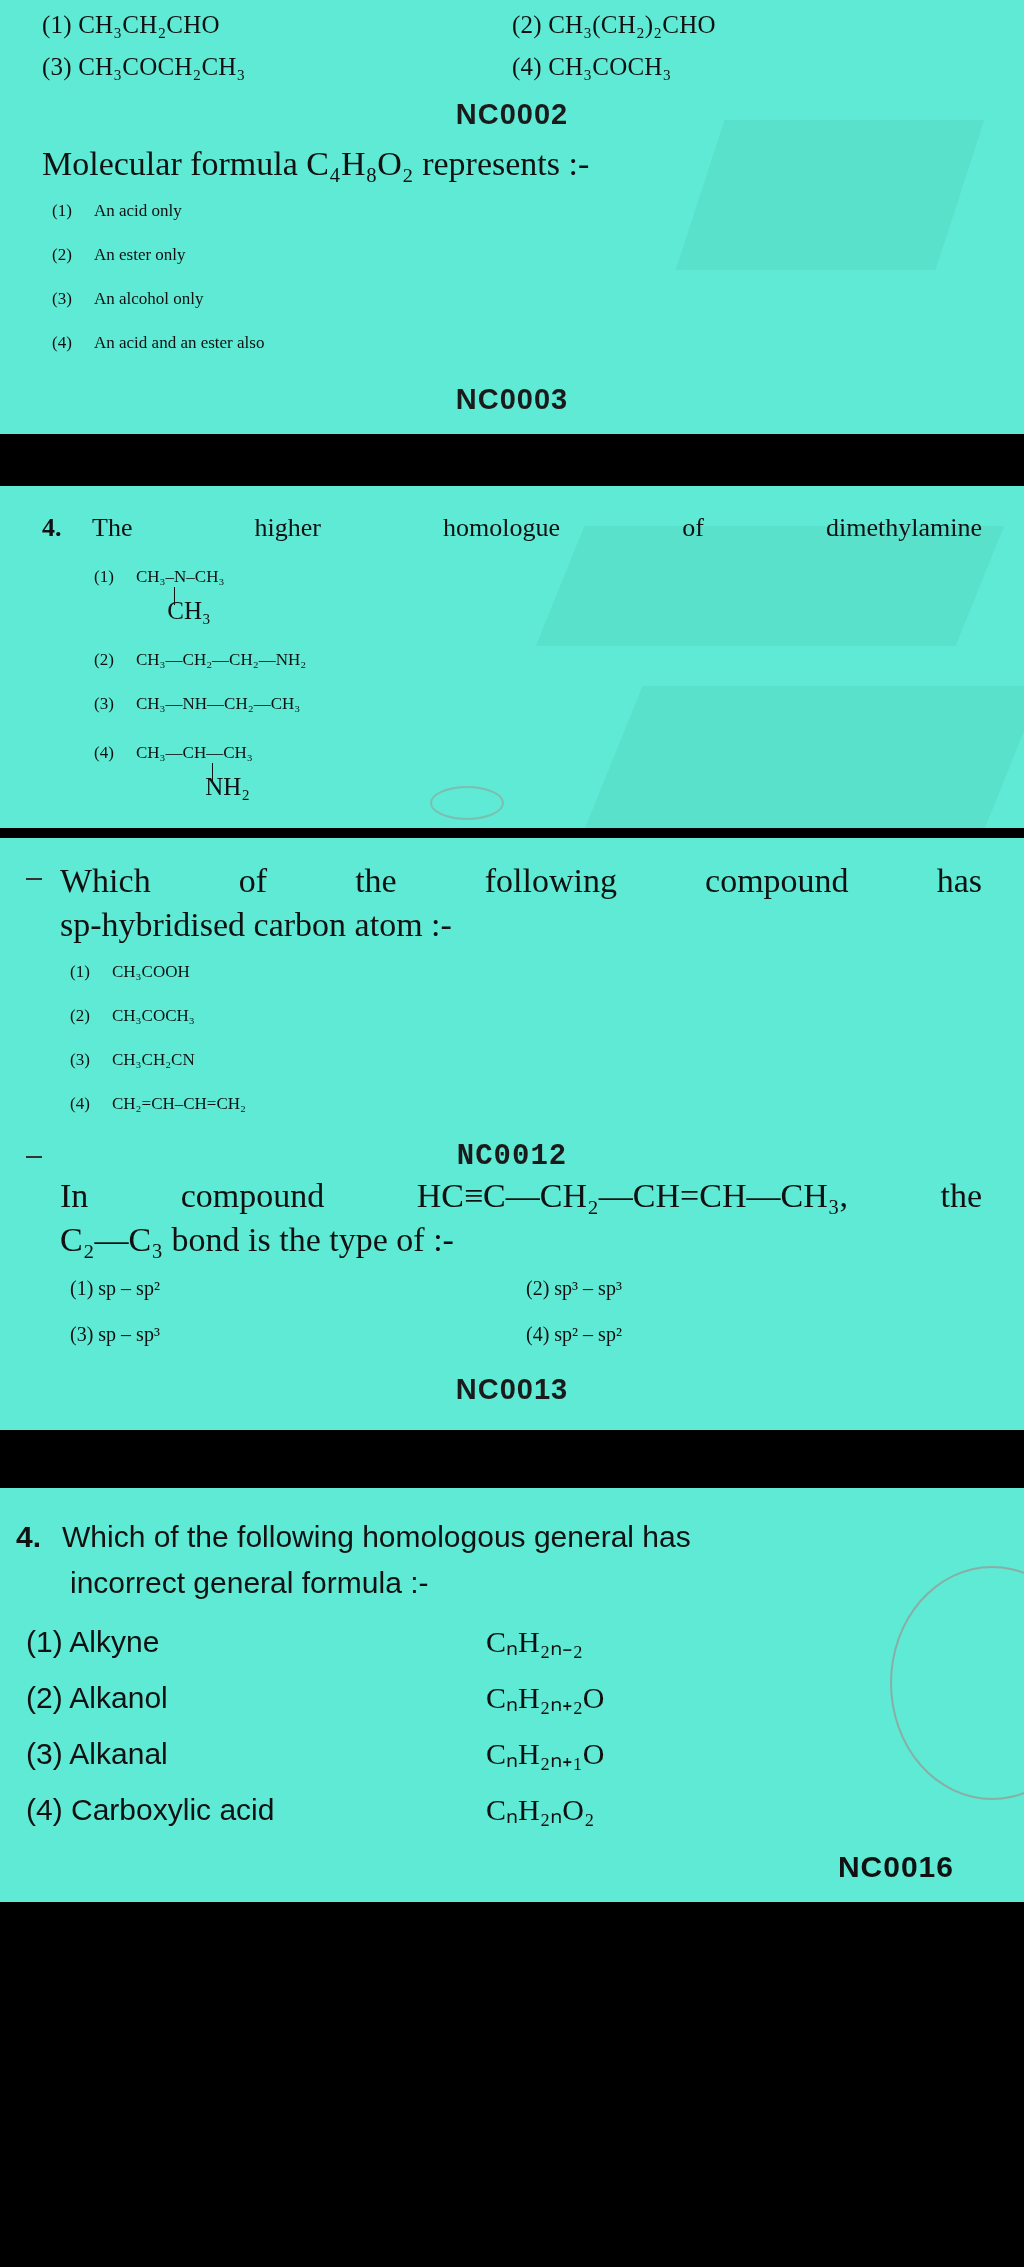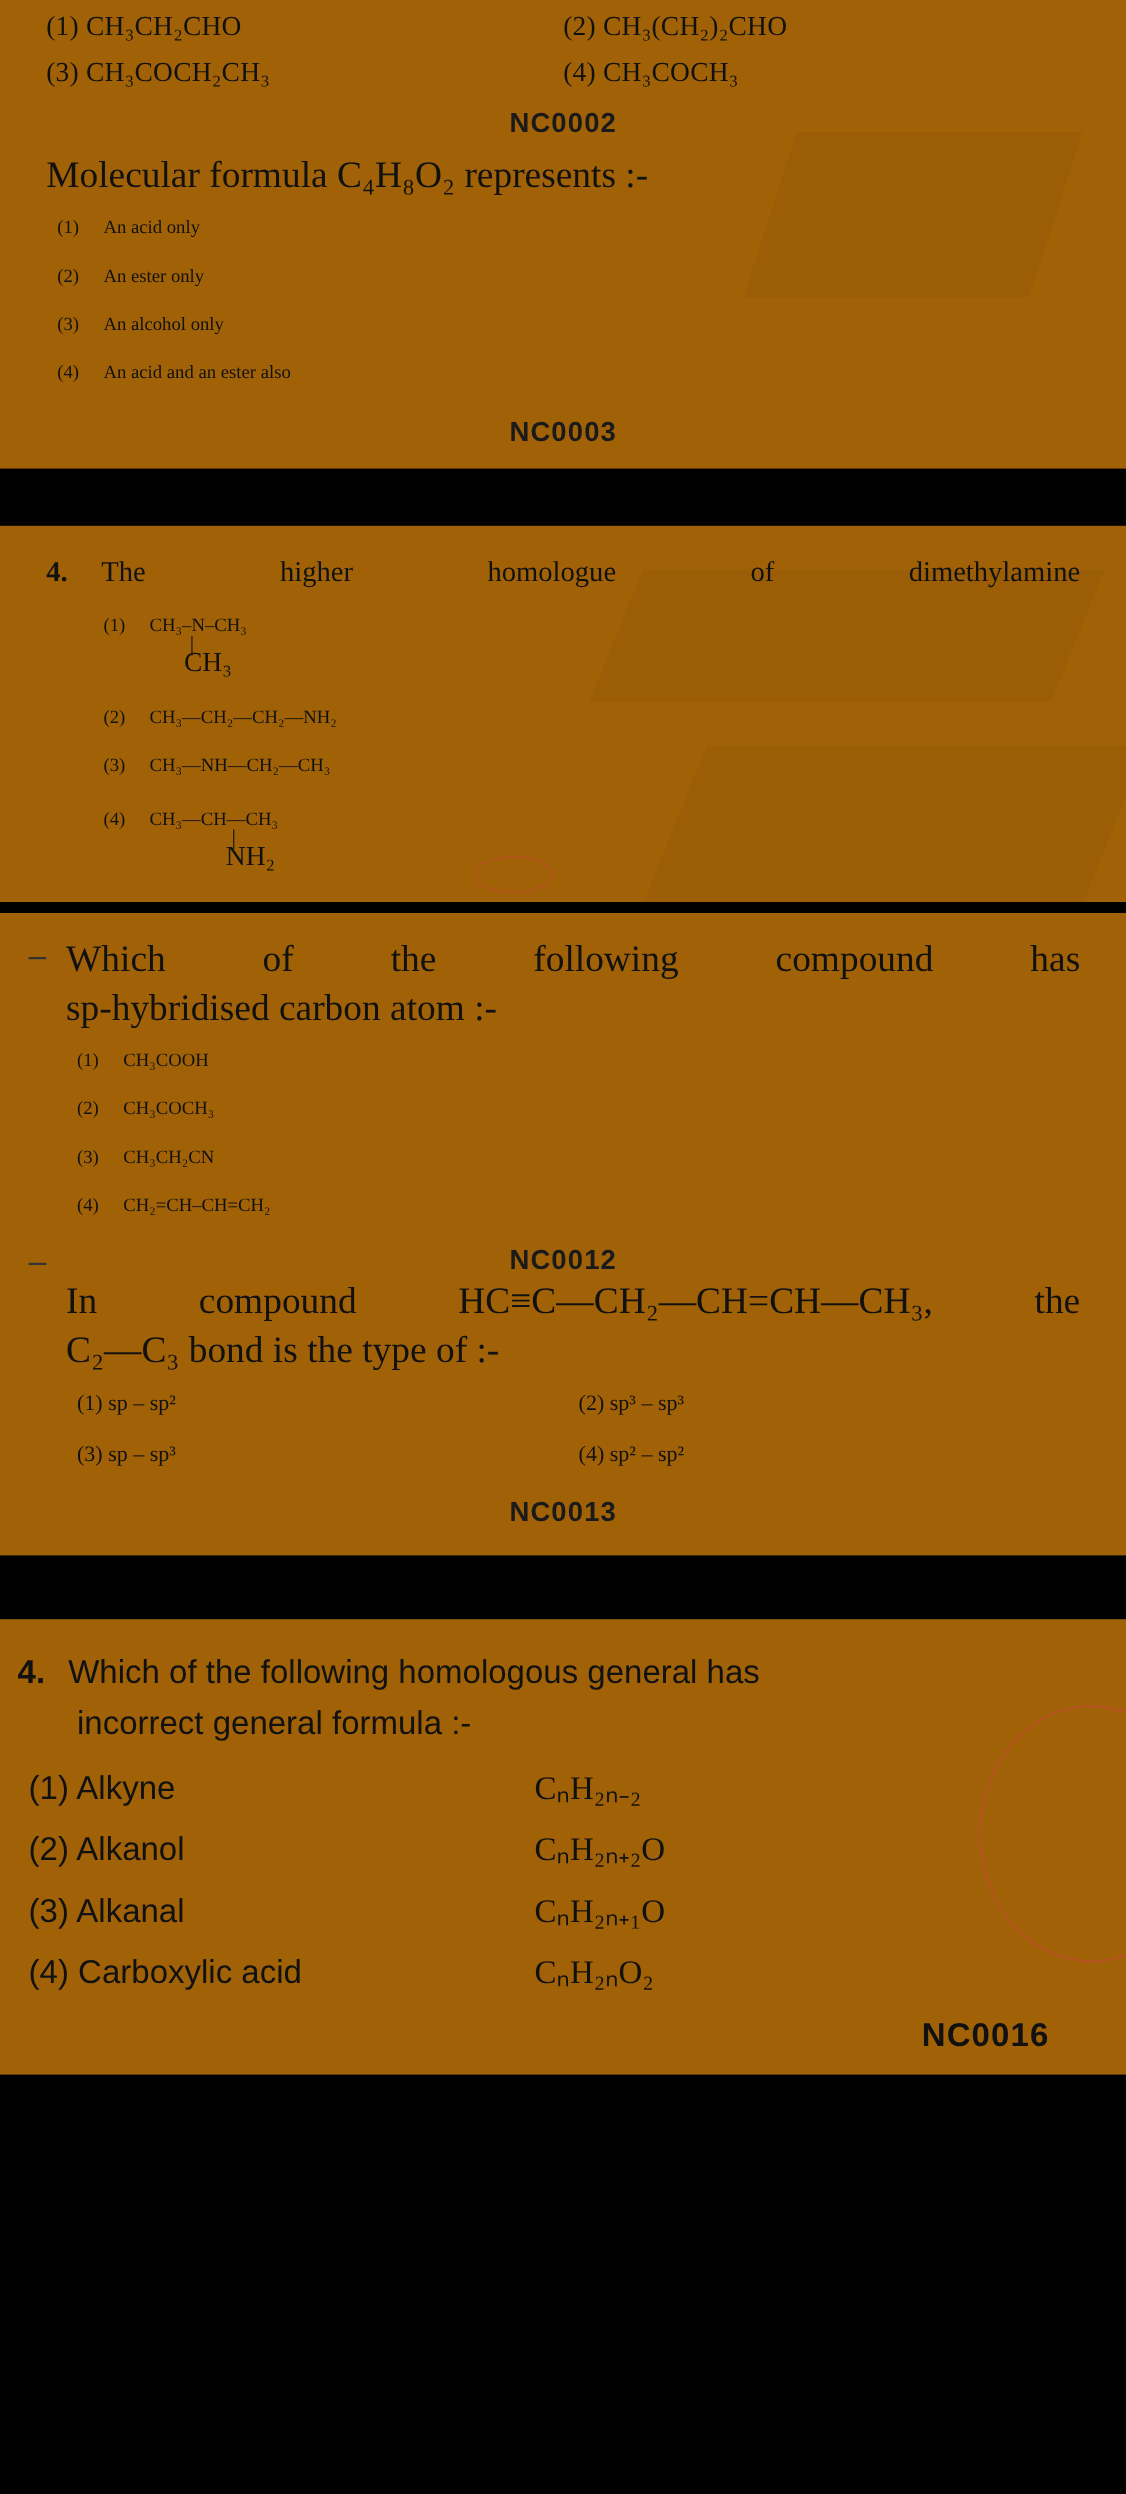--- a/index.html
+++ b/index.html
@@ -12,21 +12,21 @@
     min-height: 2267px;
     font-family: "Liberation Serif", serif;
     color: #111;
   }
   .page {
     width: 1024px;
     position: relative;
     background: #000;
   }
   .block {
-    background: #a16207;
+    background: #5eead4;
     position: relative;
     overflow: hidden;
   }
   .gap {
     background: #000000;
     width: 100%;
   }
   .inner {
     padding: 0 42px 0 42px;
     position: relative;
@@ -62,21 +62,21 @@
     line-height: 42px;
     letter-spacing: .2px;
   }
   .num { display: inline-block; }
   .chem { font-family: "Liberation Serif", serif; }
 
   .code {
     text-align: center;
     font-family: "Liberation Sans", sans-serif;
     font-weight: bold;
-    font-size: 25px;
+    font-size: 29px;
     letter-spacing: 1px;
     margin: 10px 0 4px 0;
     color: #1a1a1a;
   }
   .qtext {
     font-size: 34px;
     line-height: 38px;
     margin: 14px 0 6px 0;
   }
   .opt {
@@ -274,21 +274,21 @@
       <div class="opt" style="padding-left:28px;">
         <span class="lbl">(2)</span><span class="chem">CH₃COCH₃</span>
       </div>
       <div class="opt" style="padding-left:28px;">
         <span class="lbl">(3)</span><span class="chem">CH₃CH₂CN</span>
       </div>
       <div class="opt" style="padding-left:28px;">
         <span class="lbl">(4)</span><span class="chem">CH₂=CH–CH=CH₂</span>
       </div>
 
-      <div class="code" style="margin-top:14px;">NC0012</div>
+      <div class="code" style="margin-top:14px;font-family:Liberation Mono, monospace;">NC0012</div>
 
       <div style="padding-left:18px;">
         <div class="qtext justify" style="margin-top:4px;">In compound HC≡C—CH₂—CH=CH—CH₃, the</div>
         <div class="qtext nojust" style="margin-top:0;">C₂—C₃ bond is the type of :-</div>
       </div>
 
       <div class="twocol" style="padding-left:28px;">
         <div class="c">
           <span class="lbl">(1)</span>&nbsp;<span>sp – sp²</span>
         </div>

